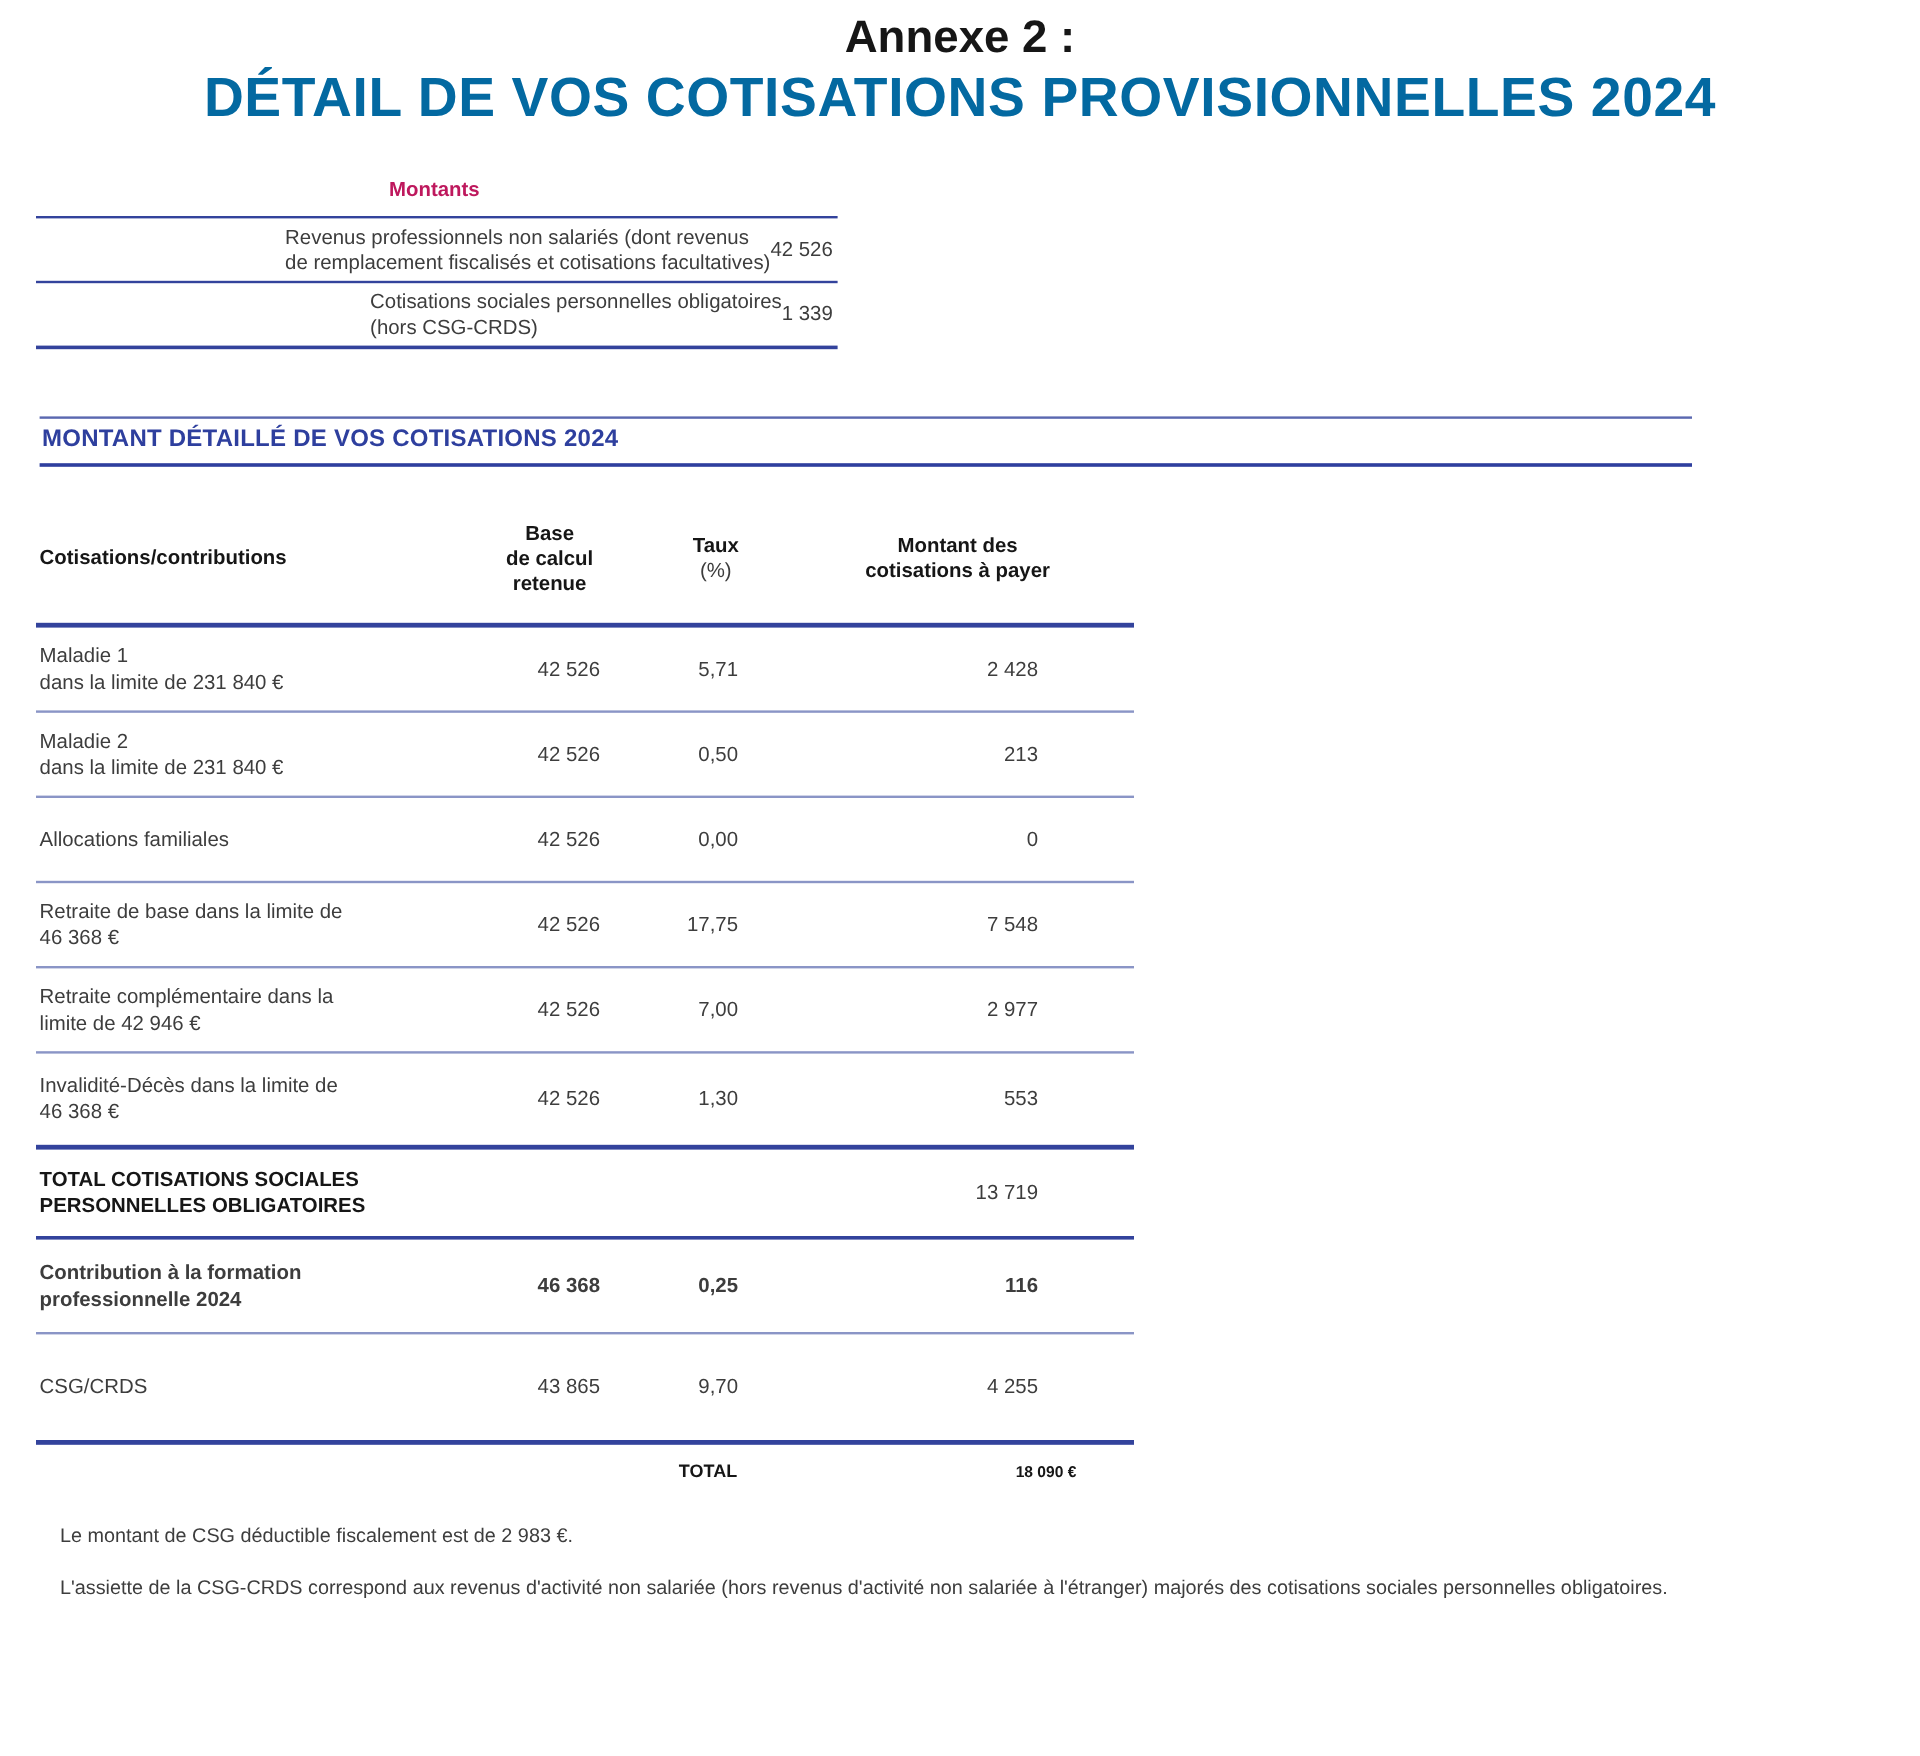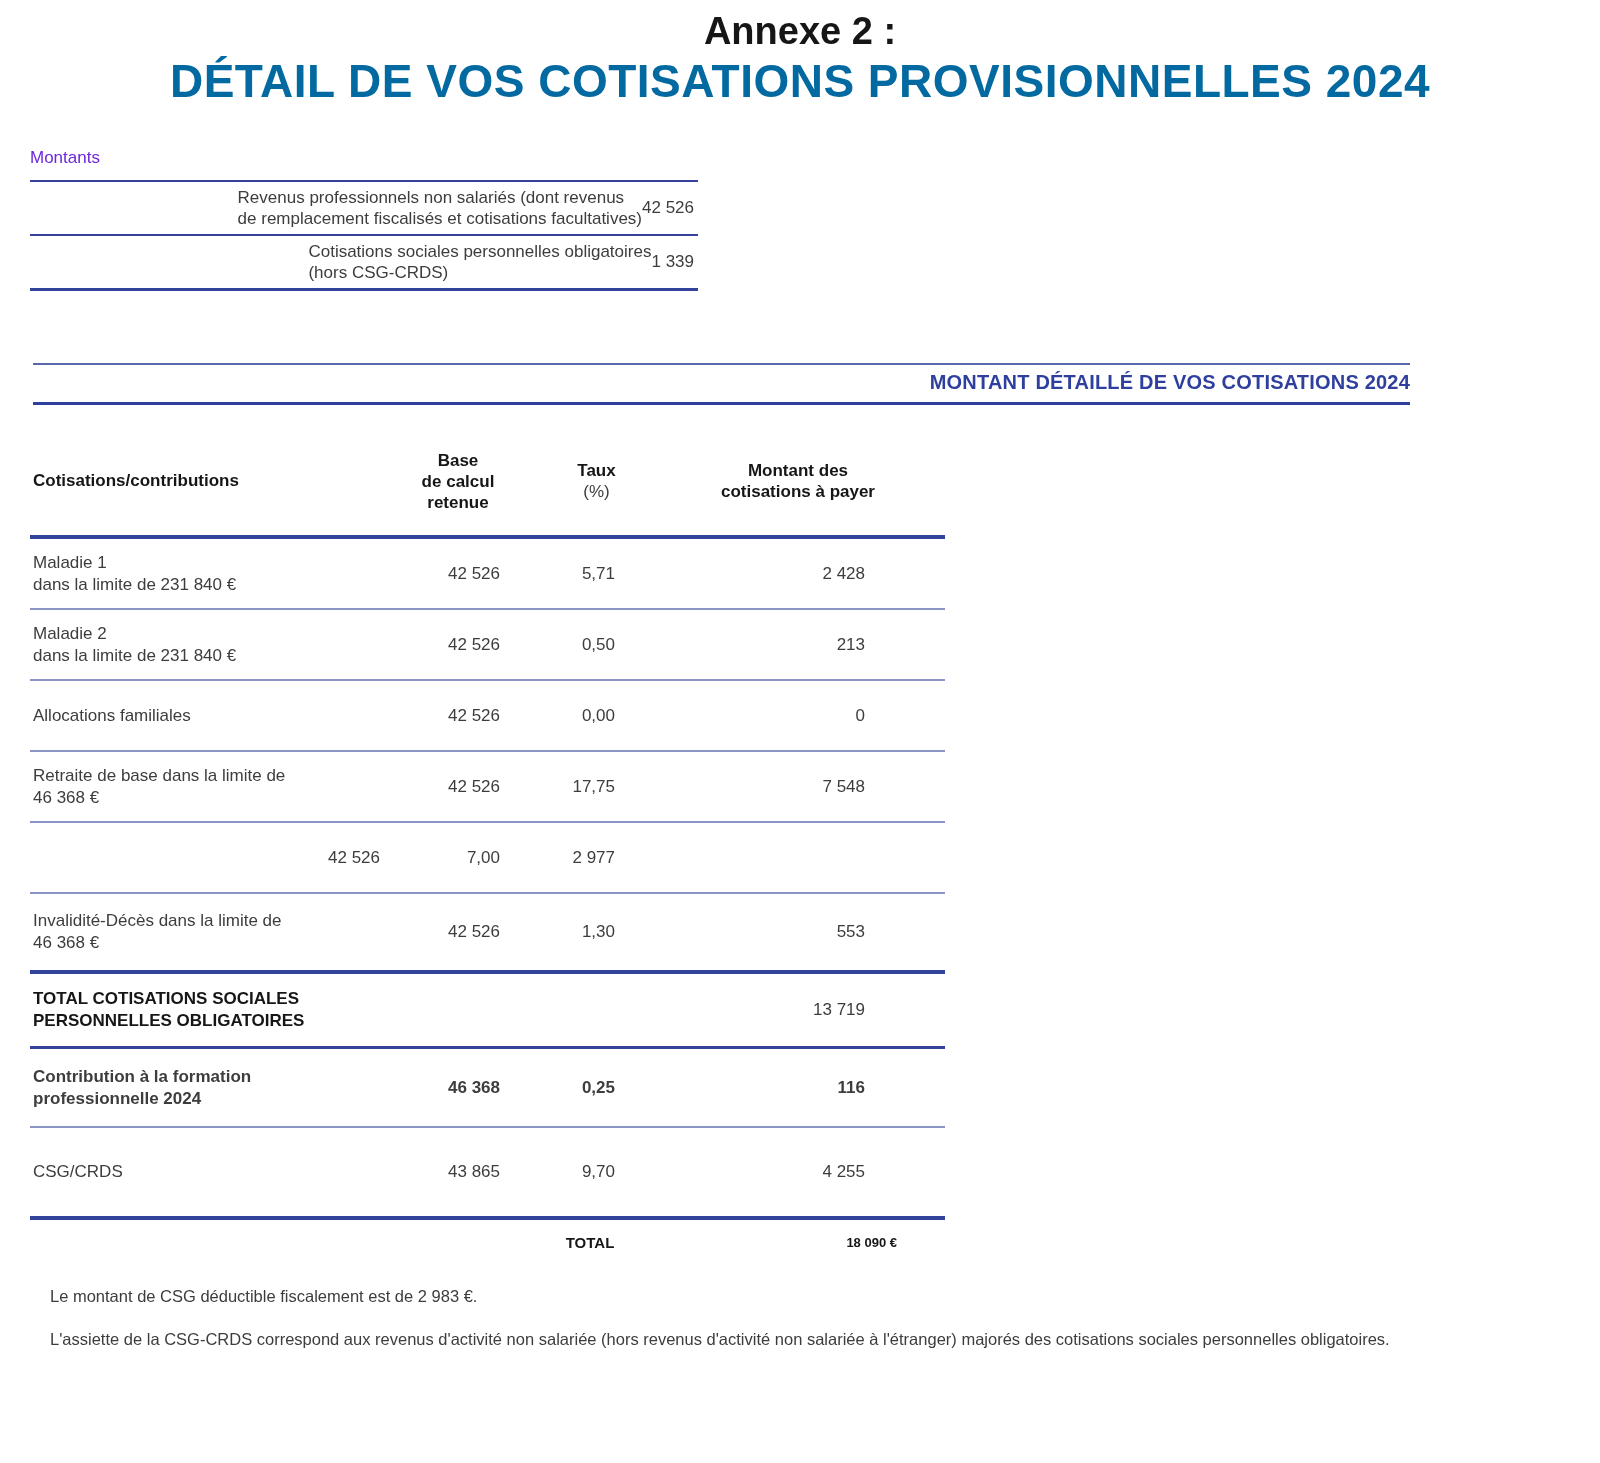--- a/index.html
+++ b/index.html
@@ -15,26 +15,26 @@
   .main-title{text-align:center;font-weight:700;font-size:46px;line-height:54px;color:#0369a1;letter-spacing:.5px;}
 
   
   .section-band{
     margin:0 190px 0 33px;
     border-top:2px solid #5a68b0;
     border-bottom:2px solid #2e3f9e;
     padding:6px 0 8px 2px;
   }
   .band1{margin-top:66px;}
-  .band2{margin-top:72px;border-bottom-width:3px;text-align:right;}
+  .band2{margin-top:56px;border-bottom-width:3px;}
   .section-heading{font-size:20px;font-weight:700;color:#2e3f9e;letter-spacing:.2px;}
 
   
   .table1{margin:40px 0 0 30px;width:668px;border-bottom:3px solid #33439c;font-size:17px;}
-  .t1-header{text-align:left;font-weight:400;color:#6d28d9;padding:0 4px 12px 0;}
+  .t1-header{text-align:center;font-weight:700;color:#be185d;padding:0 4px 12px 0;}
   .t1-row{display:flex;justify-content:flex-end;align-items:center;border-top:2px solid #33439c;padding:4px 0;min-height:44px;}
   .t1-label span{display:block;line-height:21px;}
   .t1-amount{padding-right:4px;white-space:nowrap;}
 
   
   .table2{margin:14px 0 0 30px;width:915px;font-size:17px;}
   .t2-grid{display:grid;grid-template-columns:350px 120px 115px 250px;}
   .t2-head{min-height:108px;align-items:center;border-bottom:4px solid #33439c;padding-top:8px;}
   .t2-head .h-label{font-weight:700;color:#161616;padding-left:3px;}
   .h-c{text-align:center;font-weight:700;color:#161616;line-height:21px;}
@@ -146,20 +146,24 @@
       <div class="lbl">
         <span>Retraite de base dans la limite de</span>
         <span>46 368 €</span>
       </div>
       <div class="num">42 526</div>
       <div class="num">17,75</div>
       <div class="num">7 548</div>
     </div>
 
     <div class="t2-grid t2-row">
+      <div class="lbl">
+        <span>Retraite complémentaire dans la</span>
+        <span>limite de 42 946 €</span>
+      </div>
       <div class="num">42 526</div>
       <div class="num">7,00</div>
       <div class="num">2 977</div>
     </div>
 
     <div class="t2-grid t2-row r-invalidite">
       <div class="lbl">
         <span>Invalidité-Décès dans la limite de</span>
         <span>46 368 €</span>
       </div>

